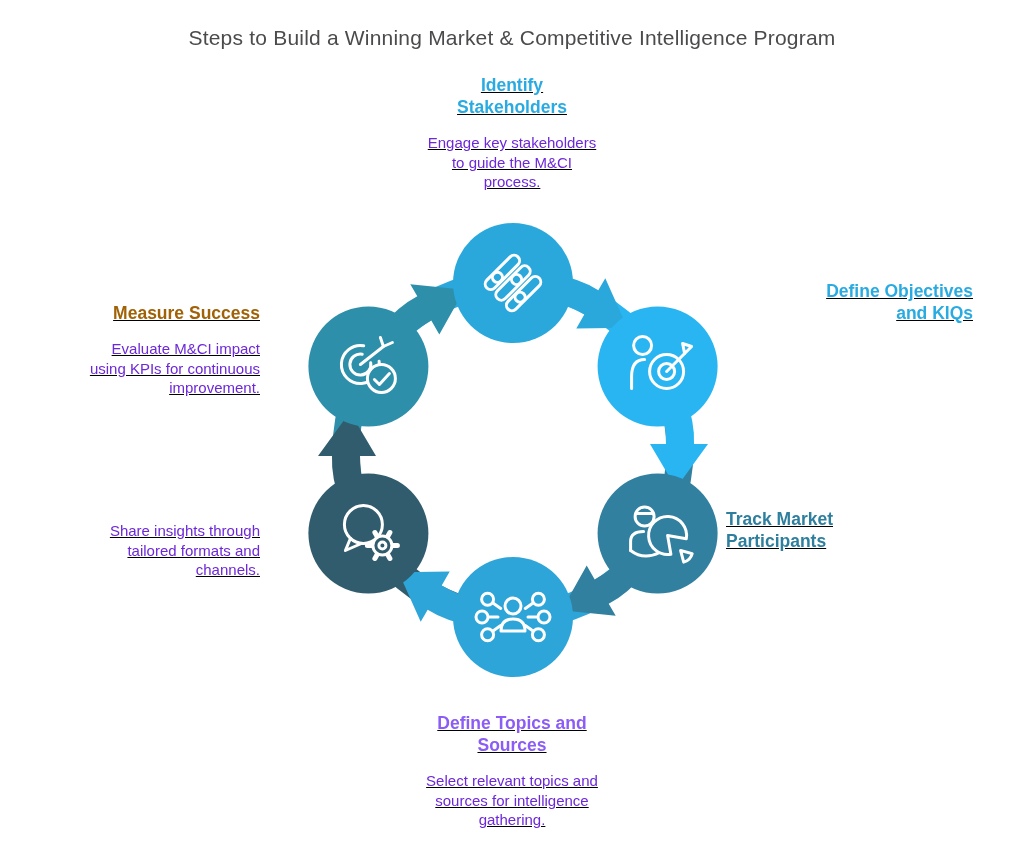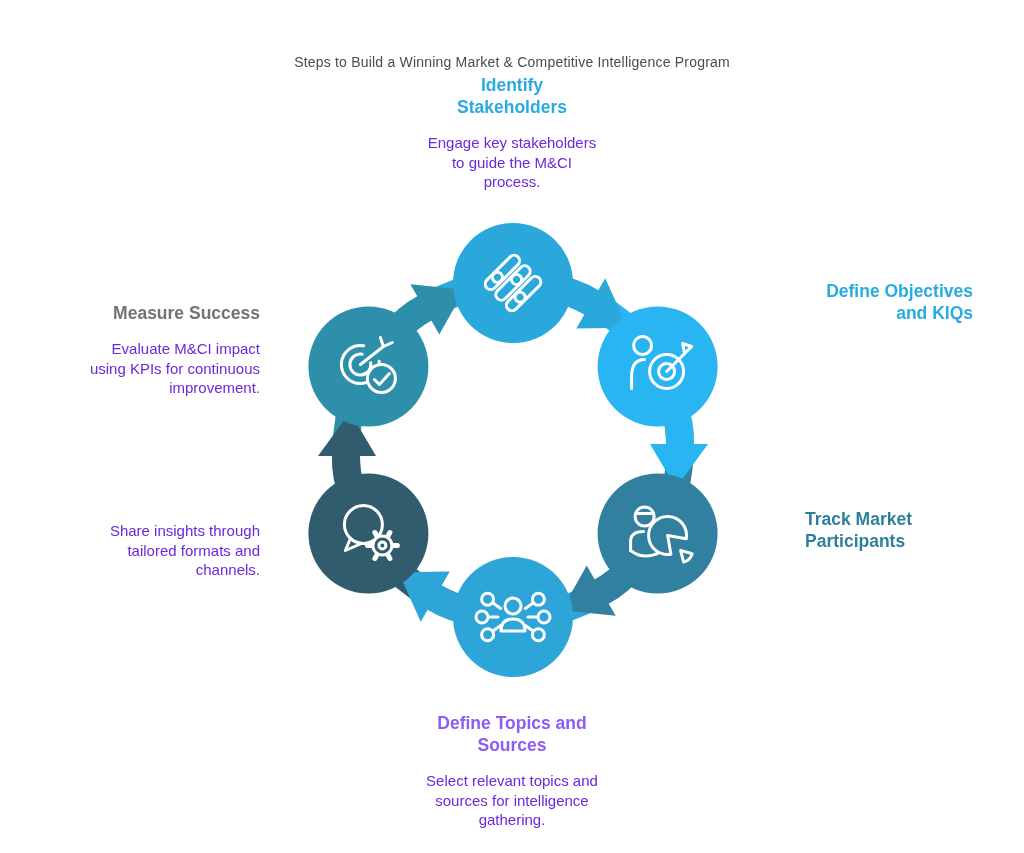--- a/index.html
+++ b/index.html
@@ -11,48 +11,47 @@
     position:relative;
     width:1024px;
     height:853px;
     background:#ffffff;
     overflow:hidden;
   }
   .main-title{
     position:absolute;
     top:26px; left:0; width:1024px;
     text-align:center;
-    font-size:14px;
+    font-size:21px;
     font-weight:500;
     color:#4B4B4D;
     letter-spacing:.2px;
-    margin-top:28px;
   }
   .diagram-svg{position:absolute;top:0;left:0;}
-  .step-text{position:absolute;}
+  .step-text{position:absolute;text-decoration:underline;}
   .step-heading{
     margin:0;
     font-size:17.5px;
     font-weight:bold;
     line-height:1.26;
     white-space:pre-line;
   }
   .step-body{
     margin:15px 0 0 0;
     font-size:15px;
     line-height:1.3;
     color:#6d28d9;
     white-space:pre-line;
   }
   .ta-c{text-align:center;}
   .ta-l{text-align:left;}
   .ta-r{text-align:right;}
   .pos-identify   {top:74px;  left:362px; width:300px;}
   .pos-objectives {top:280px; left:763px; width:210px;text-align:right;}
-  .pos-track      {top:508px; left:805px; width:215px;}
+  .pos-track      {top:508px; left:726px; width:215px;}
   .pos-topics     {top:712px; left:372px; width:280px;}
   .pos-disseminate{top:506px; right:764px; width:230px;}
   .pos-measure    {top:302px; right:764px; width:230px;}
 </style>
 </head>
 <body>
 
 <div class="canvas">
 
   <div class="main-title">Steps to Build a Winning Market &amp; Competitive Intelligence Program</div>
@@ -174,19 +173,19 @@
 gathering.</p>
   </div>
 
   <div class="step-text pos-disseminate ta-r">
     <p class="step-body">Share insights through
 tailored formats and
 channels.</p>
   </div>
 
   <div class="step-text pos-measure ta-r">
-    <h2 class="step-heading" style="color: #737373;">Measure Success</h2>
+    <h2 class="step-heading" style="color: #a16207;">Measure Success</h2>
     <p class="step-body">Evaluate M&amp;CI impact
 using KPIs for continuous
 improvement.</p>
   </div>
 
 </div>
 
 </body></html>

